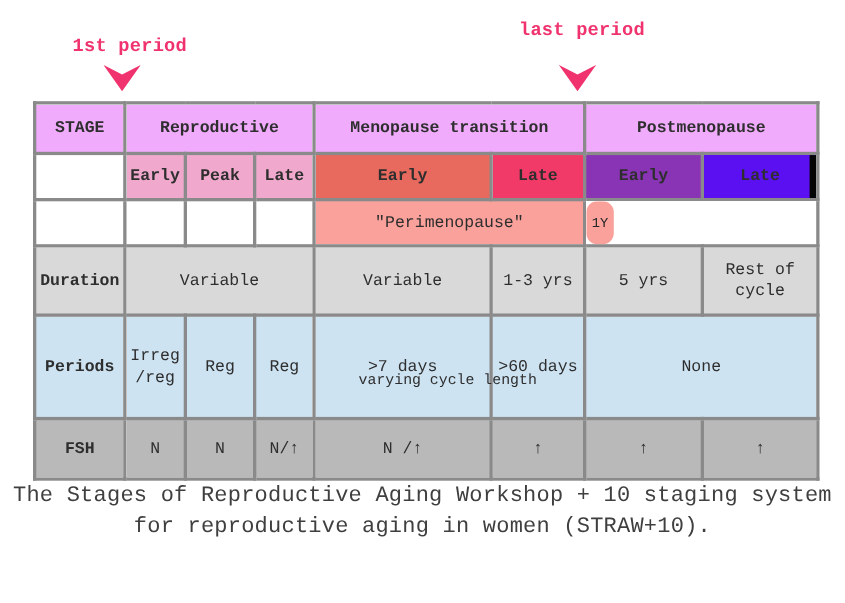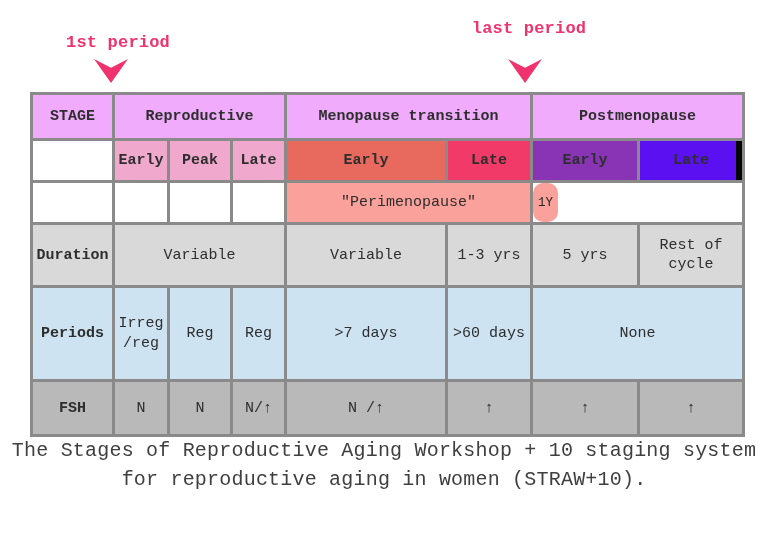--- a/index.html
+++ b/index.html
@@ -172,19 +172,20 @@
       <td class="dgray">N</td>
       <td class="dgray">N/↑</td>
       <td class="dgray">N /↑</td>
       <td class="dgray arrow-cell">↑</td>
       <td class="dgray arrow-cell">↑</td>
       <td class="dgray arrow-cell">↑</td>
     </tr>
   </tbody>
     </table>
 
+  <div class="cycle-note">varying cycle length</div>
 
   <div class="caption">
     <span>The Stages of Reproductive Aging Workshop + 10 staging system</span>
     <span>for reproductive aging in women (STRAW+10).</span>
   </div>
 
 </div>
 
 </body></html>

